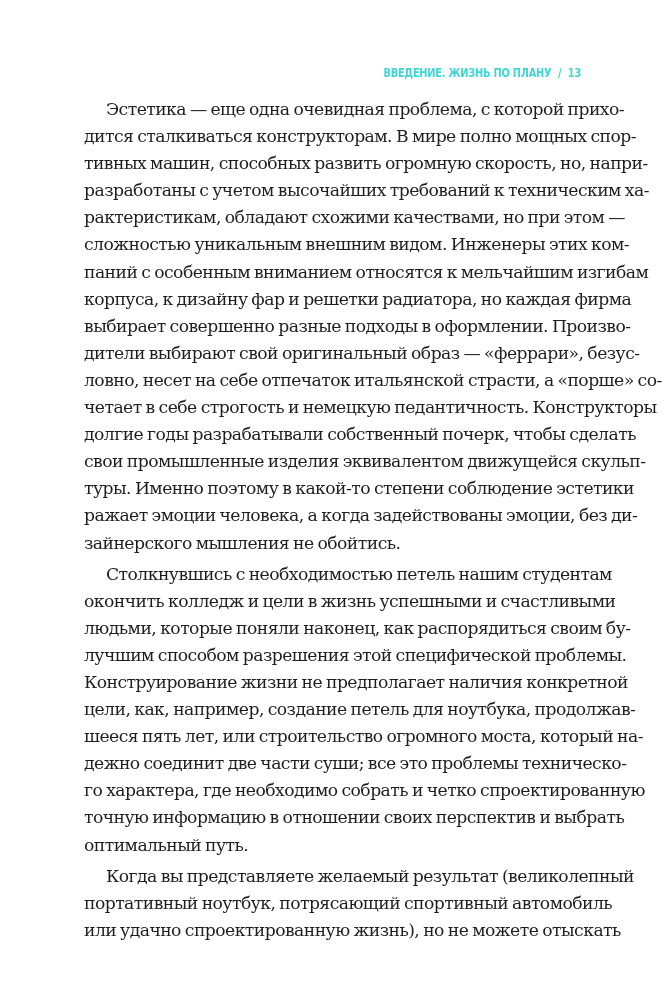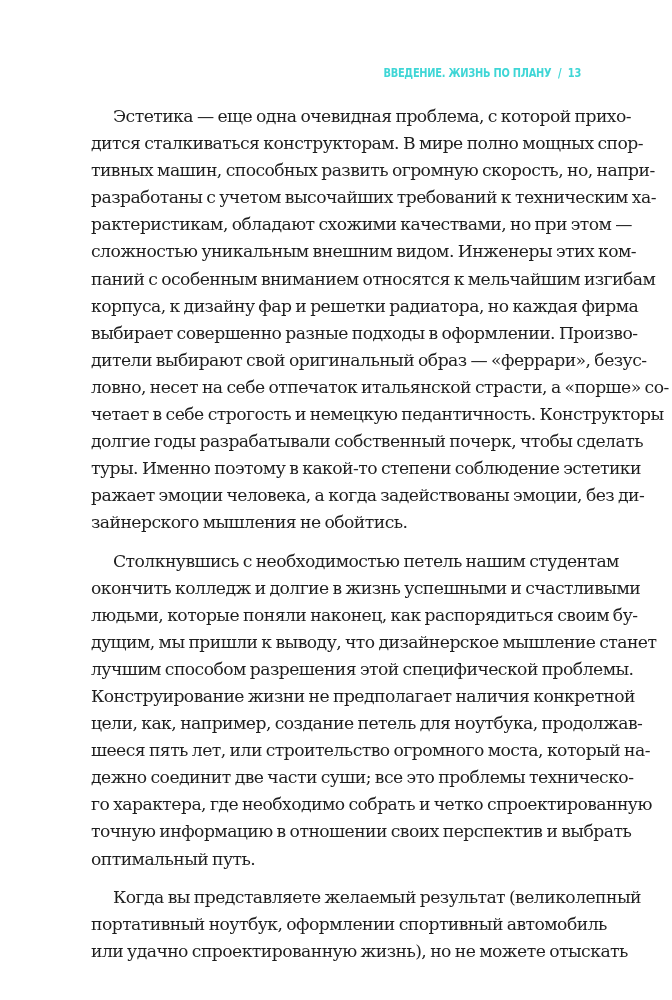--- a/index.html
+++ b/index.html
@@ -17,21 +17,21 @@
       font-family: "DejaVu Serif", serif; font-size: 17.2px; color: #1e1e1e;
     }
     .line {
       height: 27.1px; line-height: 27.1px;
       text-align: justify; text-align-last: justify;
       white-space: nowrap; overflow: visible;
       letter-spacing: -0.55px; word-spacing: -1px;
     }
     .line.indent { padding-left: 22px; }
     .line.last { text-align-last: left; }
-    .para { margin: 11px; }
+    .para { margin: 4px; }
   </style>
 </head>
 <body>
 
 <div class="running-head">
   <span>ВВЕДЕНИЕ. ЖИЗНЬ ПО ПЛАНУ</span><span class="sep">/</span><span>13</span>
 </div>
 
 <div class="page-body">
   <div class="para">
@@ -41,36 +41,36 @@
     <div class="line">разработаны с учетом высочайших требований к техническим ха-</div>
     <div class="line">рактеристикам, обладают схожими качествами, но при этом —</div>
     <div class="line">сложностью уникальным внешним видом. Инженеры этих ком-</div>
     <div class="line">паний с особенным вниманием относятся к мельчайшим изгибам</div>
     <div class="line">корпуса, к дизайну фар и решетки радиатора, но каждая фирма</div>
     <div class="line">выбирает совершенно разные подходы в оформлении. Произво-</div>
     <div class="line">дители выбирают свой оригинальный образ — «феррари», безус-</div>
     <div class="line">ловно, несет на себе отпечаток итальянской страсти, а «порше» со-</div>
     <div class="line">четает в себе строгость и немецкую педантичность. Конструкторы</div>
     <div class="line">долгие годы разрабатывали собственный почерк, чтобы сделать</div>
+    <div class="line">свои промышленные изделия эквивалентом движущейся скульп-</div>
     <div class="line">туры. Именно поэтому в какой-то степени соблюдение эстетики</div>
     <div class="line">ражает эмоции человека, а когда задействованы эмоции, без ди-</div>
     <div class="line last">зайнерского мышления не обойтись.</div>
   </div>
   <div class="para">
     <div class="line indent">Столкнувшись с необходимостью петель нашим студентам</div>
-    <div class="line">окончить колледж и долгие в жизнь успешными и счастливыми</div>
+    <div class="line">окончить колледж и цели в жизнь успешными и счастливыми</div>
     <div class="line">людьми, которые поняли наконец, как распорядиться своим бу-</div>
-    <div class="line">дущим, мы пришли к выводу, что дизайнерское мышление станет</div>
     <div class="line">лучшим способом разрешения этой специфической проблемы.</div>
     <div class="line">Конструирование жизни не предполагает наличия конкретной</div>
     <div class="line">цели, как, например, создание петель для ноутбука, продолжав-</div>
     <div class="line">шееся пять лет, или строительство огромного моста, который на-</div>
     <div class="line">дежно соединит две части суши; все это проблемы техническо-</div>
     <div class="line">го характера, где необходимо собрать и четко спроектированную</div>
     <div class="line">точную информацию в отношении своих перспектив и выбрать</div>
     <div class="line last">оптимальный путь.</div>
   </div>
   <div class="para">
     <div class="line indent">Когда вы представляете желаемый результат (великолепный</div>
-    <div class="line">портативный ноутбук, оформлении спортивный автомобиль</div>
+    <div class="line">портативный ноутбук, потрясающий спортивный автомобиль</div>
     <div class="line">или удачно спроектированную жизнь), но не можете отыскать</div>
   </div>
 </div>
 
 </body></html>

